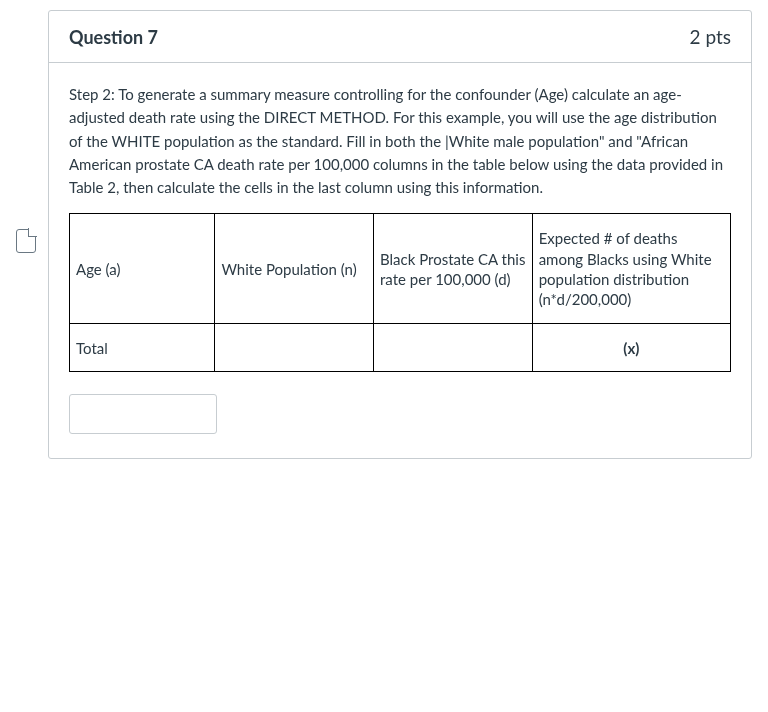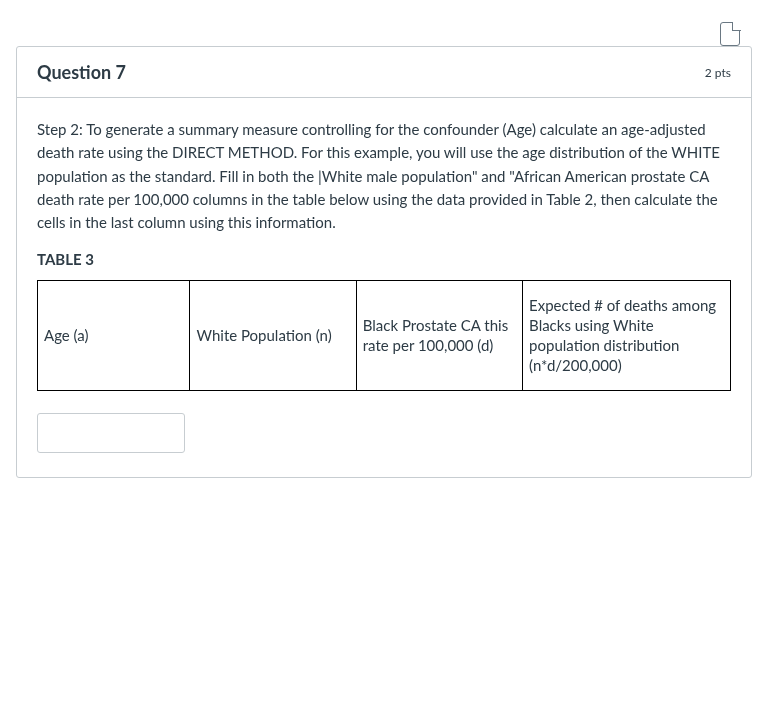--- a/index.html
+++ b/index.html
@@ -10,22 +10,21 @@
     body {
       font-family: "Lato", "Helvetica Neue", Arial, sans-serif;
       background: #fff;
       width: 768px;
       height: 712px;
       padding: 10px 16px 10px 16px;
       color: #2d3b45;
     }
     .row {
       display: flex;
-      align-items: flex-end;
-      flex-direction: column;
+      align-items: center;
     }
     .status-icon {
       width: 20px;
       height: 24px;
       border: 1.5px solid #6a7883;
       border-radius: 3px 3px 3px 3px;
       position: relative;
       margin-top: 12px;
       margin-right: 12px;
       flex-shrink: 0;
@@ -53,21 +52,21 @@
       align-items: center;
       padding: 14px 20px;
       border-bottom: 1px solid #c7cdd1;
     }
     .q-title {
       font-size: 18px;
       font-weight: 700;
       color: #2d3b45;
     }
     .pts {
-      font-size: 12px;
+      font-size: 19px;
       color: #2d3b45;
     }
     .card-body {
       padding: 20px 20px 24px 20px;
       font-size: 15px;
       line-height: 1.55;
       color: #2d3b45;
     }
     .para {
       margin-bottom: 14px;
@@ -128,29 +127,34 @@
       <div class="pts">2 pts</div>
     </div>
 
     <div class="card-body">
 
       <p class="para">
         <strong>Step 2:</strong><span> To generate a summary measure controlling for the confounder (Age) calculate an age-adjusted death rate using the </span><span class="uline">DIRECT METHOD</span><span>. For this example, you will use the age distribution of the WHITE population as the standard. Fill in both the |White male population" and "African American prostate CA death rate per 100,000 columns in the table below using the data provided in Table 2, then calculate the cells in the last column using this information.</span>
       </p>
 
 
-      <p class="tbl-label">TABLE 3</p>
 
       <table class="data">
         <tbody>
             <tr class="hrow">
           <td style="width:22%">Age (a)</td>
           <td style="width:24%">White Population (n)</td>
           <td style="width:24%">Black Prostate CA this rate per 100,000 (d)</td>
           <td style="width:30%">Expected  # of deaths among Blacks using White population distribution (n*d/200,000)</td>
+        </tr>
+        <tr class="drow">
+          <td>Total</td>
+          <td></td>
+          <td></td>
+          <td class="center">(x)</td>
         </tr>
       </tbody>
         </table>
 
       <input type="text" class="answer-input" value="" style="">
 
     </div>
   </div>
 </div>
 

